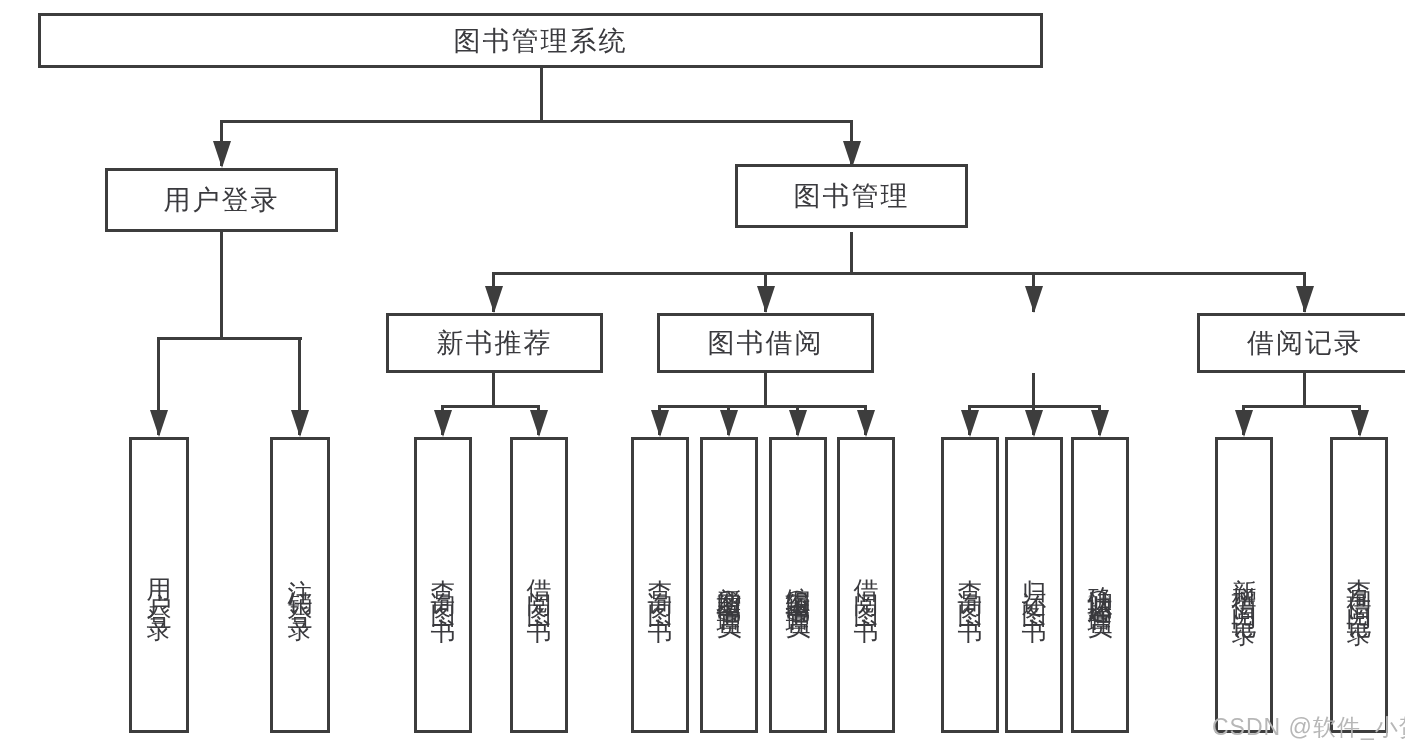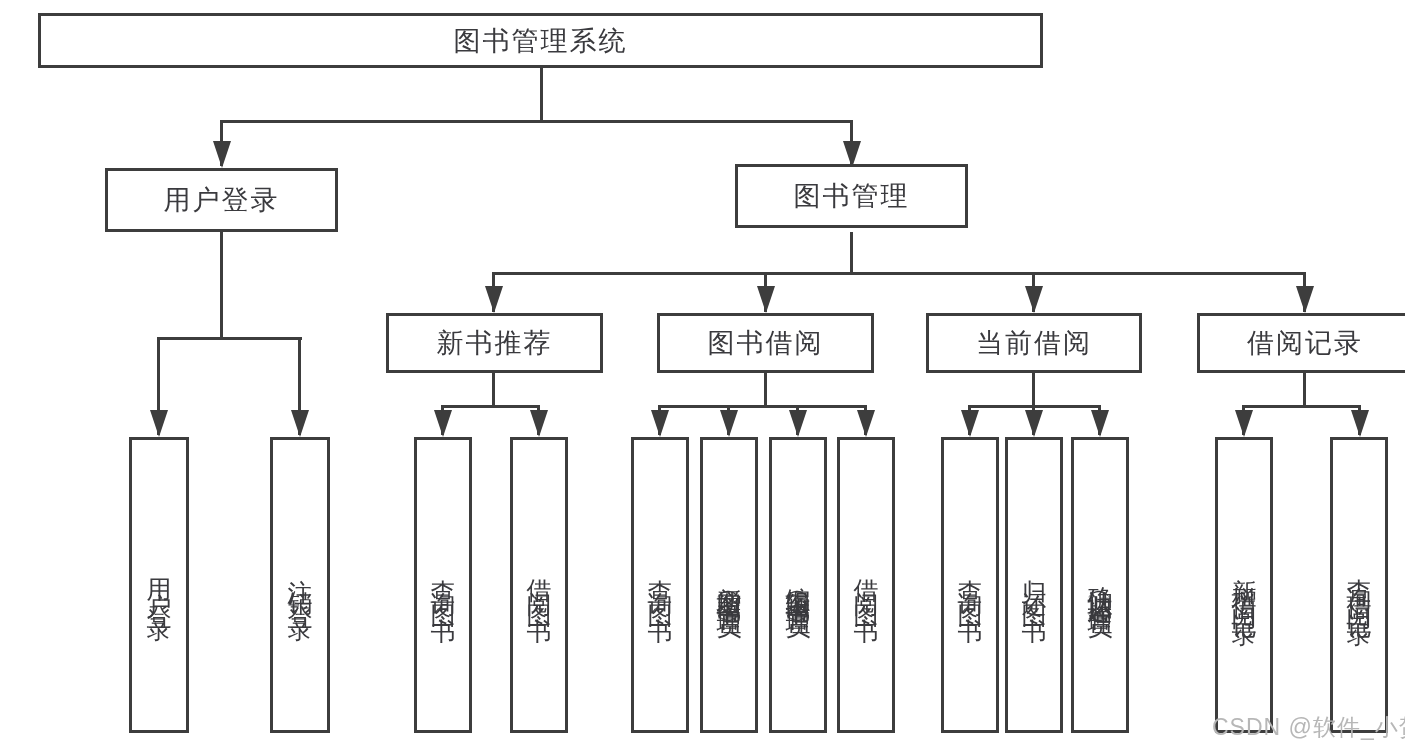--- a/index.html
+++ b/index.html
@@ -102,23 +102,20 @@
   <div class="arrow" style="left:1001px;top:286px;"></div>
   <div class="vline" style="left:1279px;top:272px;height:40px;"></div>
   <div class="arrow" style="left:1272px;top:286px;"></div>
 
   <div class="box" style="left:633px;top:313px;width:217px;height:60px;">
     <span>图书借阅</span>
   </div>
   <div class="box" style="left:362px;top:313px;width:217px;height:60px;">
     <span>新书推荐</span>
   </div>
-  <div class="box" style="left:902px;top:313px;width:216px;height:60px;">
-    <span>当前借阅</span>
-  </div>
   <div class="box" style="left:1173px;top:313px;width:216px;height:60px;">
     <span>借阅记录</span>
   </div>
 
   <div class="vline" style="left:468px;top:373px;height:32px;"></div>
   <div class="hline" style="left:417px;top:405px;width:99px;"></div>
   <div class="vline" style="left:417px;top:405px;height:30px;"></div>
   <div class="arrow" style="left:410px;top:410px;"></div>
   <div class="vline" style="left:513px;top:405px;height:30px;"></div>
   <div class="arrow" style="left:506px;top:410px;"></div>

